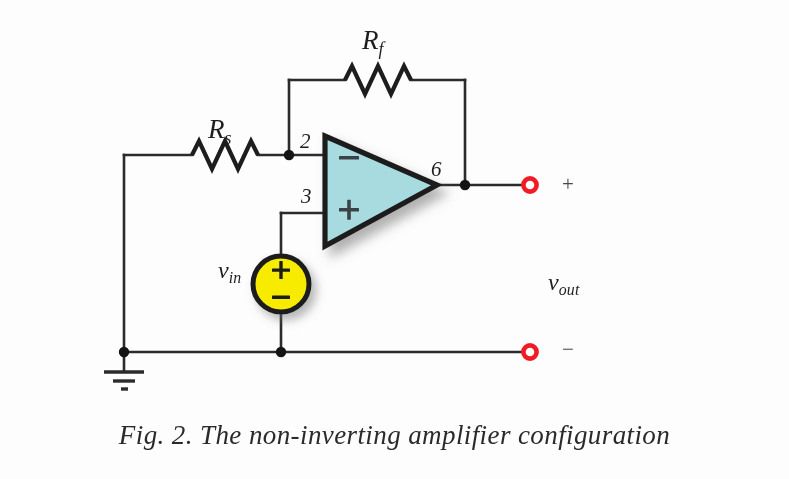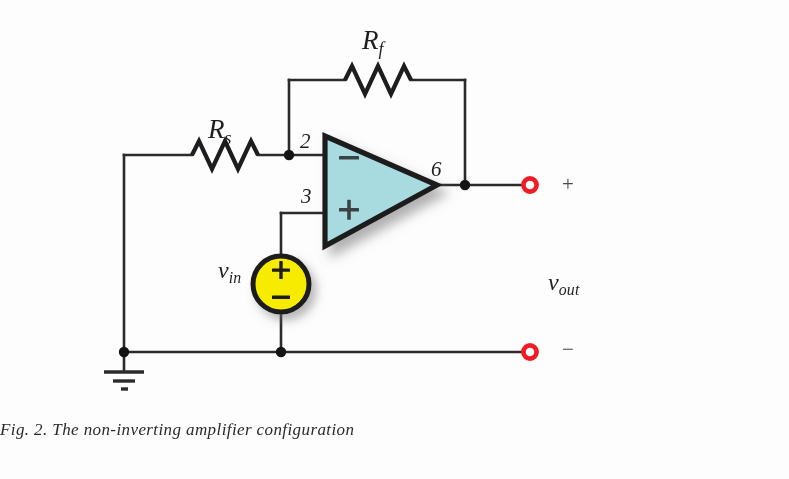--- a/index.html
+++ b/index.html
@@ -56,24 +56,24 @@
   #label-pin2 { left: 300px; top: 131px; font-size: 21px; font-style: italic; }
   #label-pin3 { left: 301px; top: 186px; font-size: 21px; font-style: italic; }
   #label-pin6 { left: 431px; top: 159px; font-size: 21px; font-style: italic; }
   #label-term-plus { left: 562px; top: 174px; font-size: 21px; color: #4a4a4c; }
   #label-term-minus { left: 562px; top: 339px; font-size: 21px; color: #4a4a4c; }
   #figure-caption {
     position: absolute;
     left: 0;
     top: 420px;
     width: 789px;
-    text-align: left;
+    text-align: center;
     font-family: "Liberation Serif", "DejaVu Serif", serif;
     font-style: italic;
-    font-size: 17px;
+    font-size: 27px;
     color: #2a2a2c;
     letter-spacing: 0.4px;
     user-select: none;
   }
 </style>
 </head>
 <body>
 
 <div id="figure-root">
 

